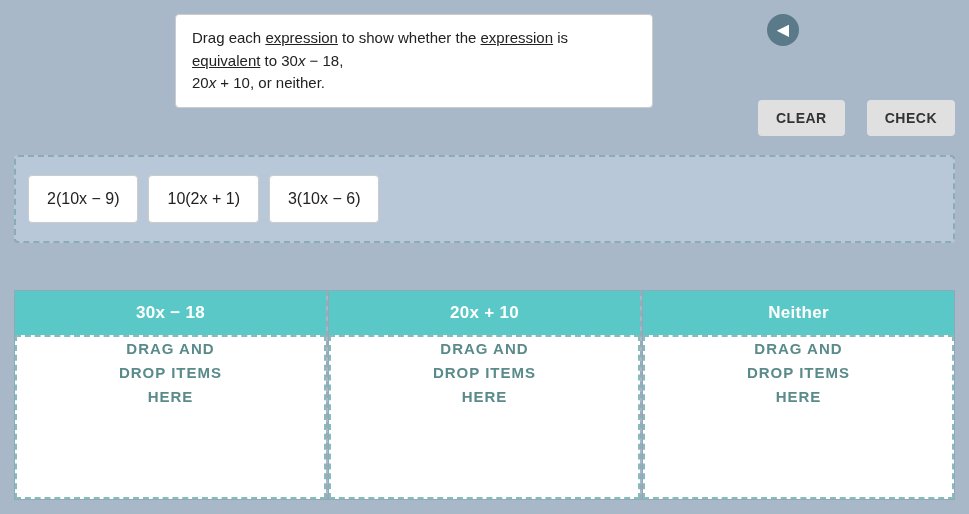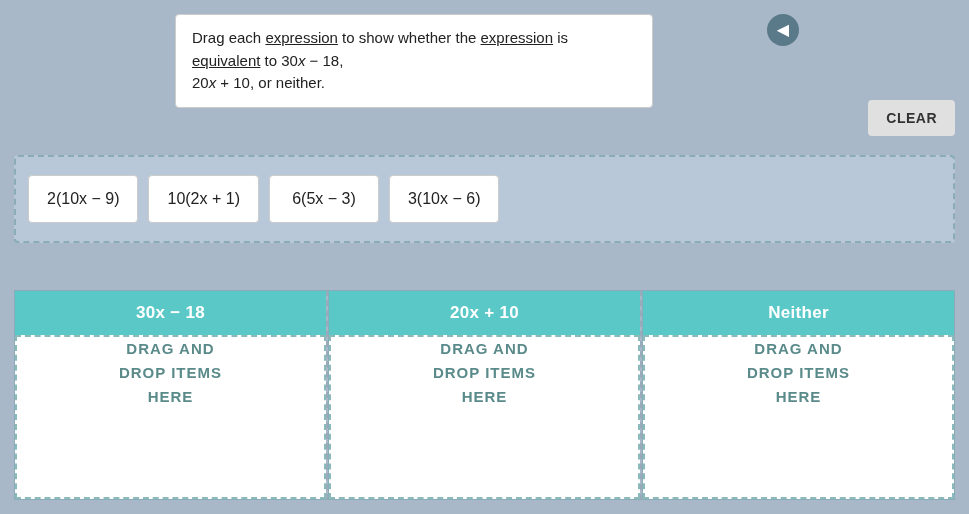--- a/index.html
+++ b/index.html
@@ -166,27 +166,27 @@
   Drag each <u>expression</u> to show whether the <u>expression</u> is <u>equivalent</u> to 30<i>x</i> − 18,<br>
   20<i>x</i> + 10, or neither.
 </div>
 
 <div class="back-btn">
   <span class="back-btn-arrow">◀</span>
 </div>
 
 <div class="action-buttons">
   <button class="btn-clear">CLEAR</button>
+  <button class="btn-check">CHECK</button>
 </div>
 
 <div class="expressions-row">
 
 <div class="expr-card" draggable="true">2(10x − 9)</div>
     <div class="expr-card" draggable="true">10(2x + 1)</div>
-    <div class="expr-card" draggable="true">6(5x − 3)</div>
     <div class="expr-card" draggable="true">3(10x − 6)</div>
   </div>
 
 <div class="drop-zones-row">
 
 <div class="drop-zone">
       <div class="drop-zone-header">30x − 18</div>
       <div class="drop-zone-body">
         <div class="drop-zone-hint" style="white-space: pre;">DRAG AND
 DROP ITEMS

